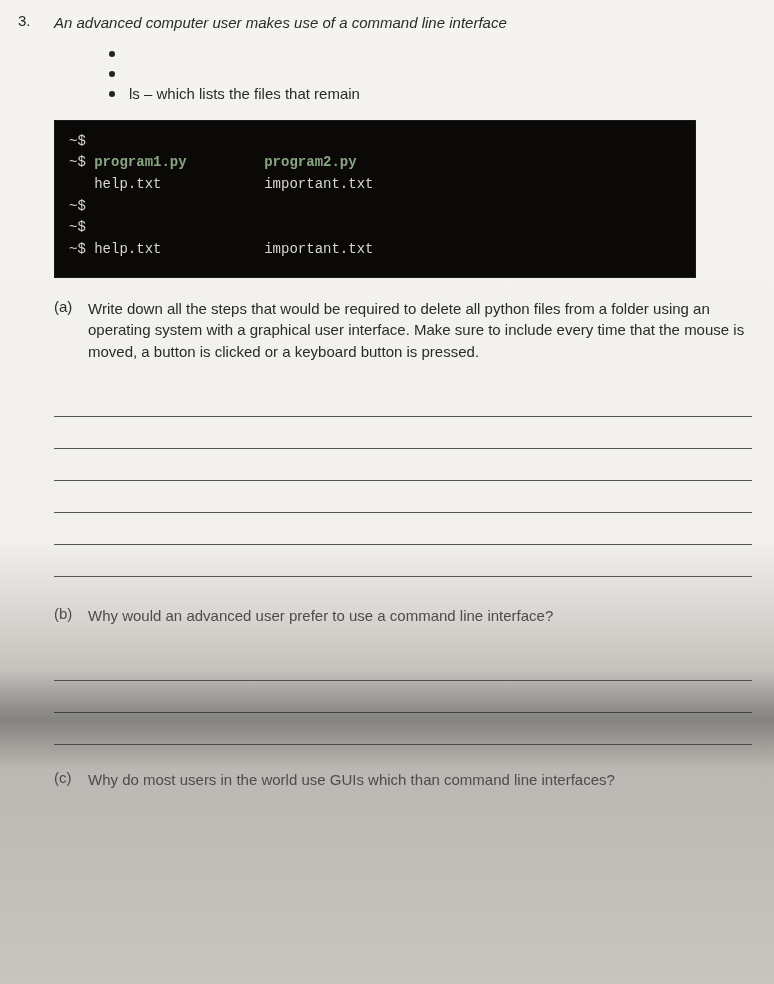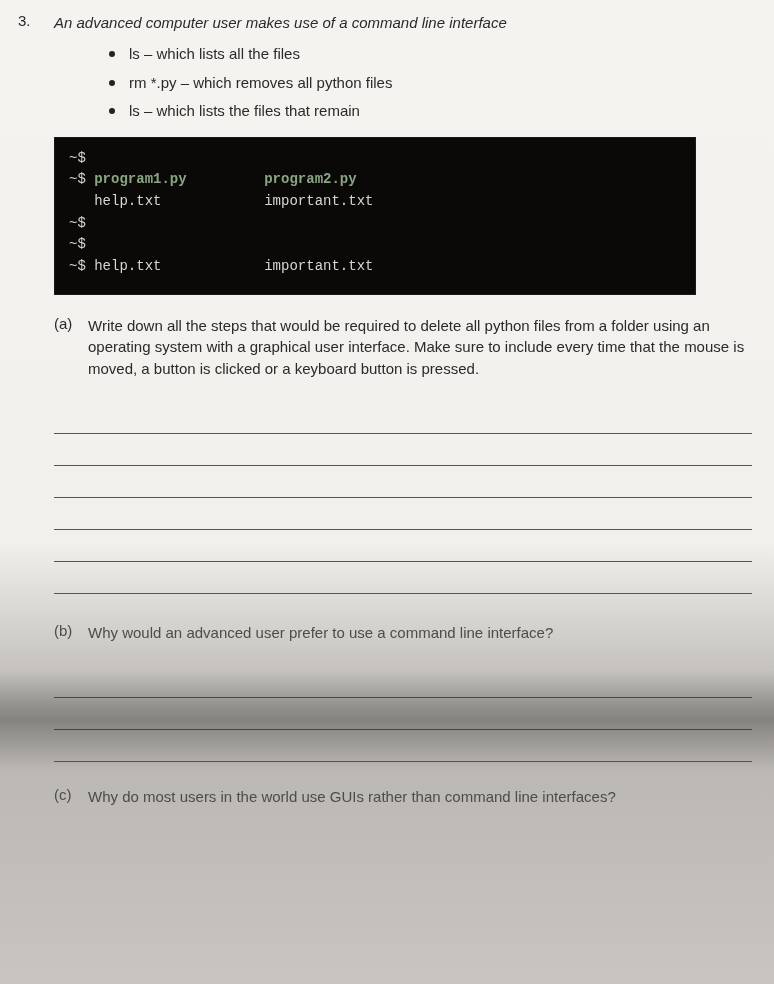--- a/index.html
+++ b/index.html
@@ -57,25 +57,23 @@
 <body>
 
 <div class="q-row">
   <div class="q-num">3.</div>
   <div class="q-body">
     <div class="para">An advanced computer user makes use of a command line interface</div>
 
     <div class="bullets">
       <div class="b">
         <span class="dot"></span>
-        <span>ls – which lists all the files</span>
       </div>
       <div class="b">
         <span class="dot"></span>
-        <span>rm *.py – which removes all python files</span>
       </div>
       <div class="b">
         <span class="dot"></span>
         <span>ls – which lists the files that remain</span>
       </div>
     </div>
 
     <div class="terminal">
       <div class="t-row"><span class="t-prompt">~$</span></div>
       <div class="t-row">
@@ -117,19 +115,19 @@
     </div>
 
     <div class="answer-lines">
       <div class="a-line"></div>
       <div class="a-line"></div>
       <div class="a-line"></div>
     </div>
 
     <div class="sub-row faded" style="margin-top:24px">
       <div class="sub-label">(c)</div>
-      <div class="sub-text">Why do most users in the world use GUIs rather than command line interfaces?</div>
+      <div class="sub-text">Why do most users in the world use GUIs which than command line interfaces?</div>
     </div>
 
   </div>
 </div>
 
 <div class="shadow-band"></div>
 
 </body></html>

